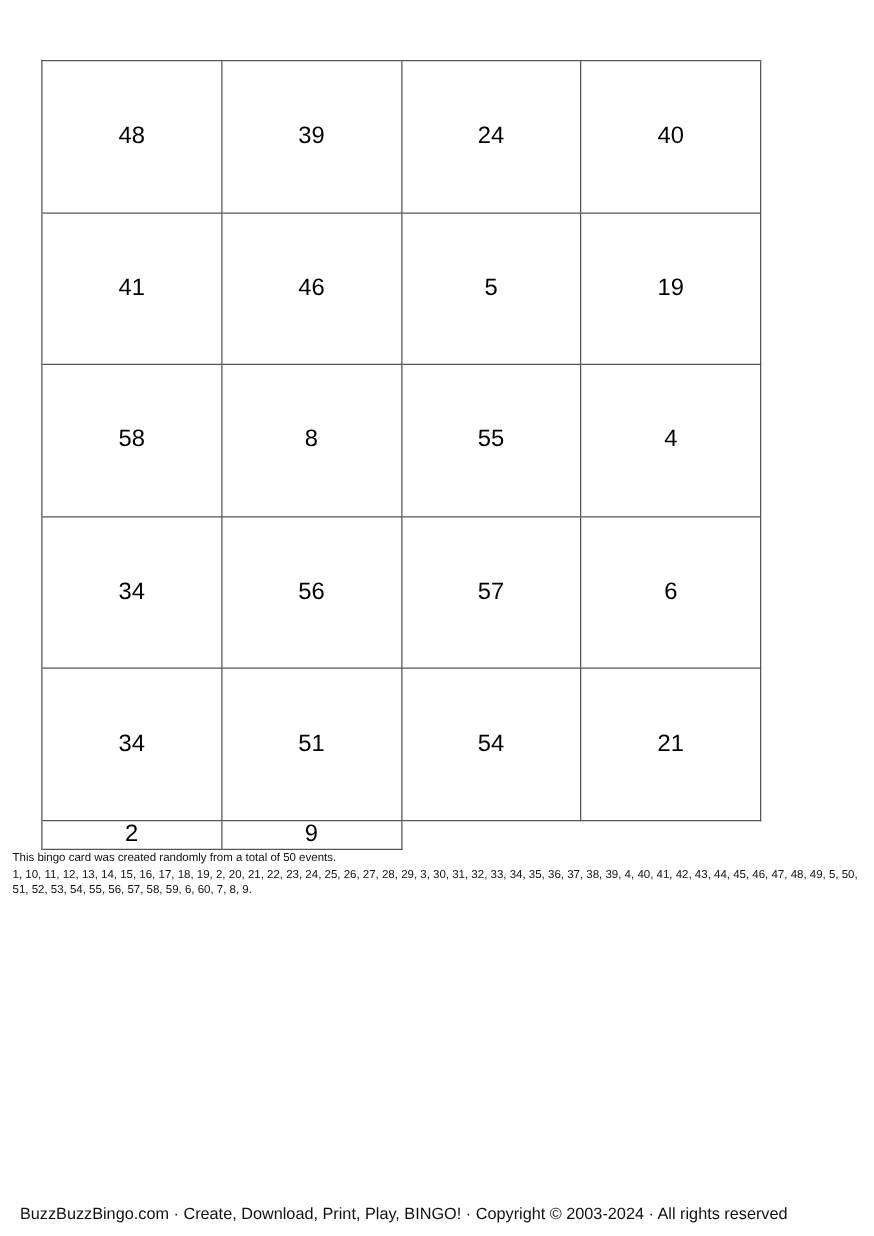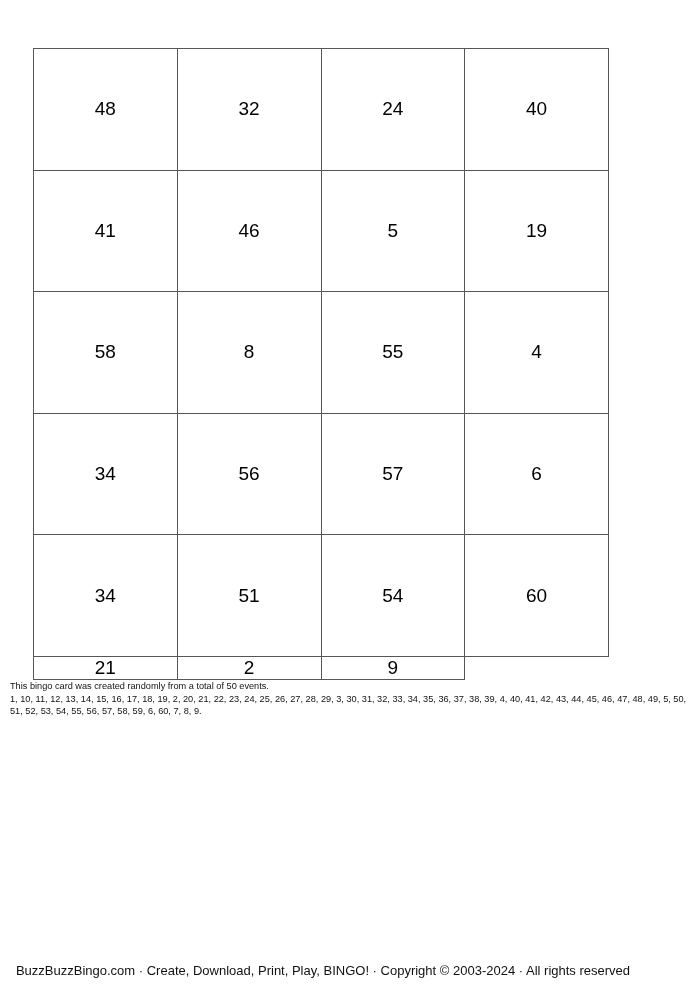--- a/index.html
+++ b/index.html
@@ -29,21 +29,21 @@
     .footer {
       position: absolute; left: 0; top: 963px; width: 646px;
       text-align: center; font-size: 13px; color: #111;
     }
   </style>
 </head>
 <body>
 
 <div class="grid">
   <div class="cell">48</div>
-  <div class="cell">32</div>
+  <div class="cell">39</div>
   <div class="cell">24</div>
   <div class="cell">40</div>
 
   <div class="cell">41</div>
   <div class="cell">46</div>
   <div class="cell">5</div>
   <div class="cell">19</div>
   <div class="cell">58</div>
 
   <div class="cell">8</div>
@@ -51,21 +51,20 @@
   <div class="cell">4</div>
   <div class="cell">34</div>
   <div class="cell">56</div>
 
   <div class="cell">57</div>
   <div class="cell">6</div>
   <div class="cell">34</div>
   <div class="cell">51</div>
   <div class="cell">54</div>
 
-  <div class="cell">60</div>
   <div class="cell">21</div>
   <div class="cell">2</div>
   <div class="cell">9</div>
 </div>
 
 <div class="info">
   <div>This bingo card was created randomly from a total of 50 events.</div>
   <div>1, 10, 11, 12, 13, 14, 15, 16, 17, 18, 19, 2, 20, 21, 22, 23, 24, 25, 26, 27, 28, 29, 3, 30, 31, 32, 33, 34, 35, 36, 37, 38, 39, 4, 40, 41, 42, 43, 44, 45, 46, 47, 48, 49, 5, 50, 51, 52, 53, 54, 55, 56, 57, 58, 59, 6, 60, 7, 8, 9.</div>
 </div>
 

